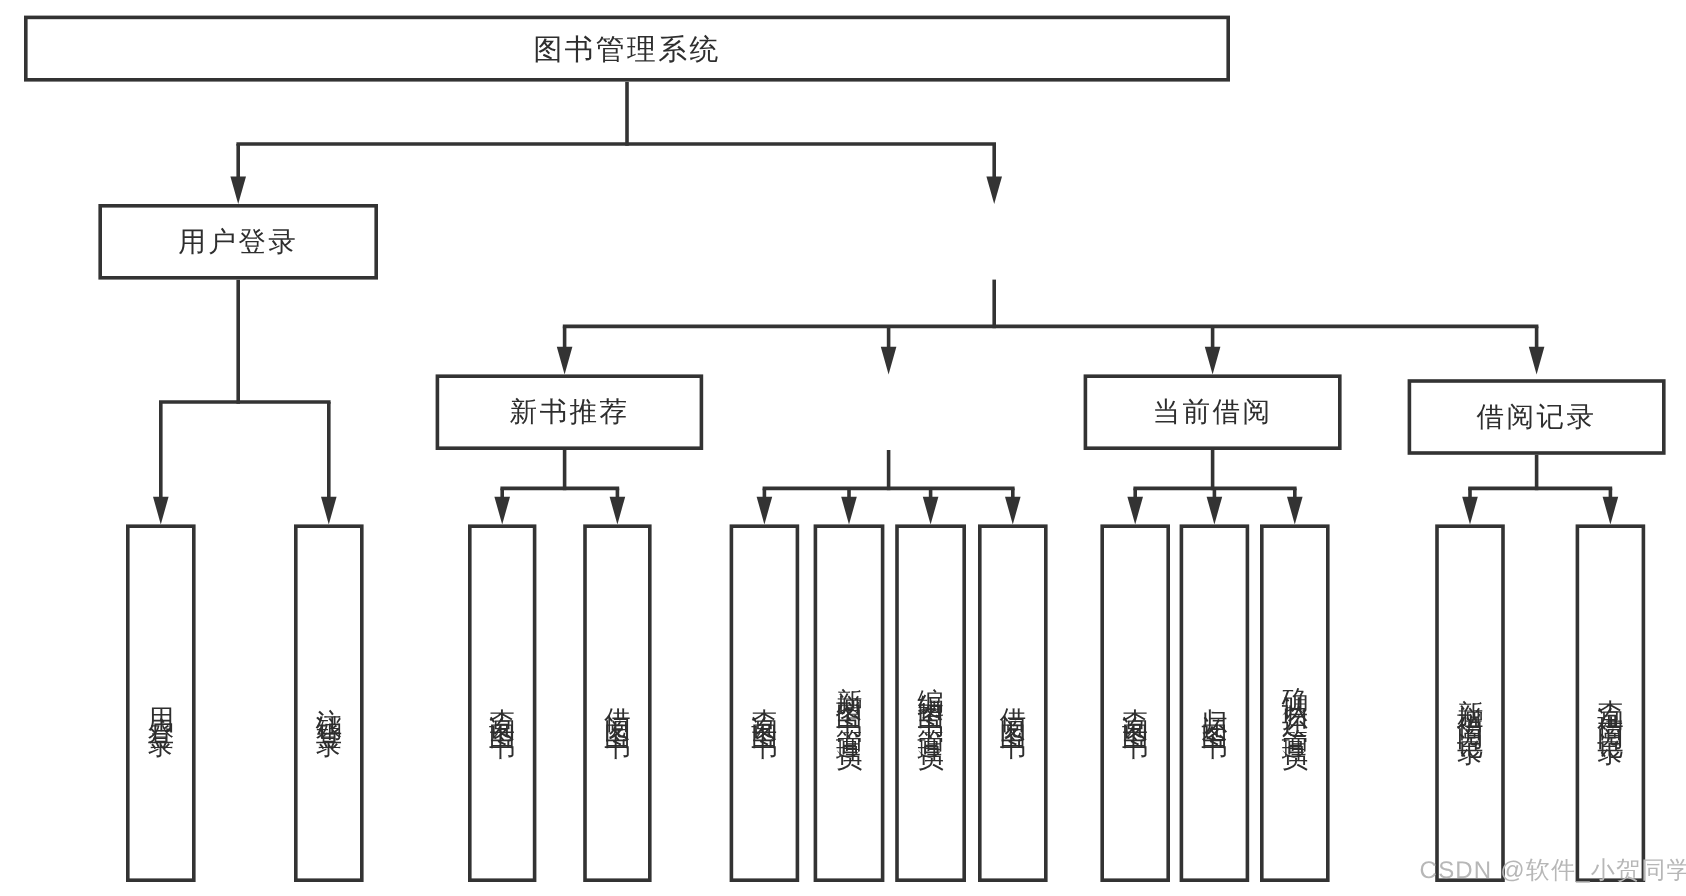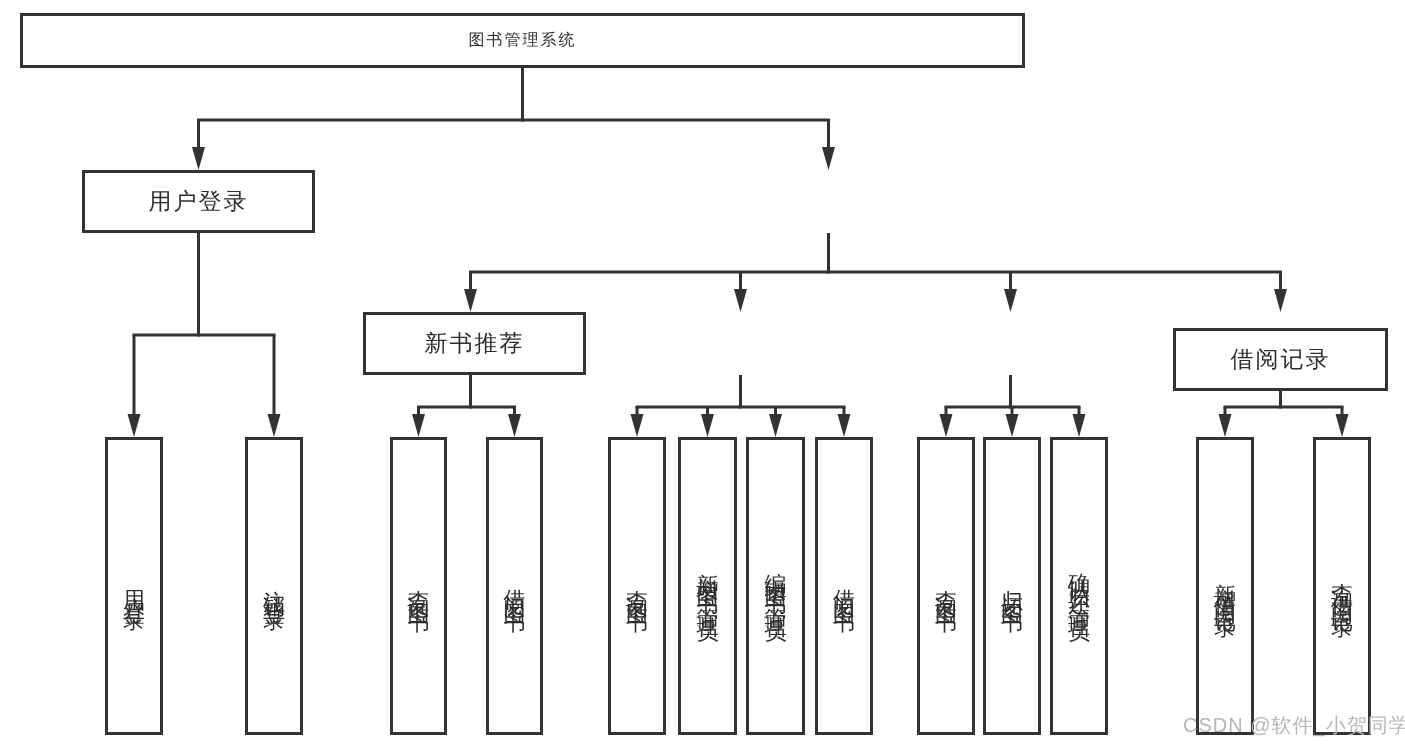--- a/index.html
+++ b/index.html
@@ -19,21 +19,21 @@
   .connectors{position:absolute;left:0;top:0;}
   .box{
     position:absolute;
     box-sizing:border-box;
     border:3px solid var(--line);
     background:var(--bg);
     display:flex;align-items:center;justify-content:center;
     color:var(--text);
   }
   .h-label{font-size:23px;letter-spacing:2px;white-space:nowrap;}
-  .root-label{font-size:16px;letter-spacing:2px;}
+  .root-label{font-size:24px;letter-spacing:2px;}
   .leaf .v-label{
     writing-mode:vertical-rl;
     text-orientation:mixed;
     font-size:22px;
     letter-spacing:7px;
     line-height:1.1;
     white-space:nowrap;
   }
   .watermark{
     position:absolute;
@@ -108,21 +108,24 @@
     <span class="h-label root-label">图书管理系统</span>
   </div>
 
   <div class="box" style="left:82px;top:170px;width:233px;height:63px">
     <span class="h-label">用户登录</span>
   </div>
 
   <div class="box" style="left:363px;top:312px;width:223px;height:63px">
     <span class="h-label">新书推荐</span>
   </div>
-  <div class="box" style="left:1173px;top:328px;width:215px;height:63px">
+  <div class="box" style="left:903px;top:312px;width:215px;height:63px">
+    <span class="h-label">当前借阅</span>
+  </div>
+  <div class="box" style="left:1173px;top:316px;width:215px;height:63px">
     <span class="h-label">借阅记录</span>
   </div>
 
   <div class="box leaf" style="left:105px;top:437px;width:58px;height:298px">
     <span class="v-label">用户登录</span>
   </div>
   <div class="box leaf" style="left:245px;top:437px;width:58px;height:298px">
     <span class="v-label">注销登录</span>
   </div>
 

